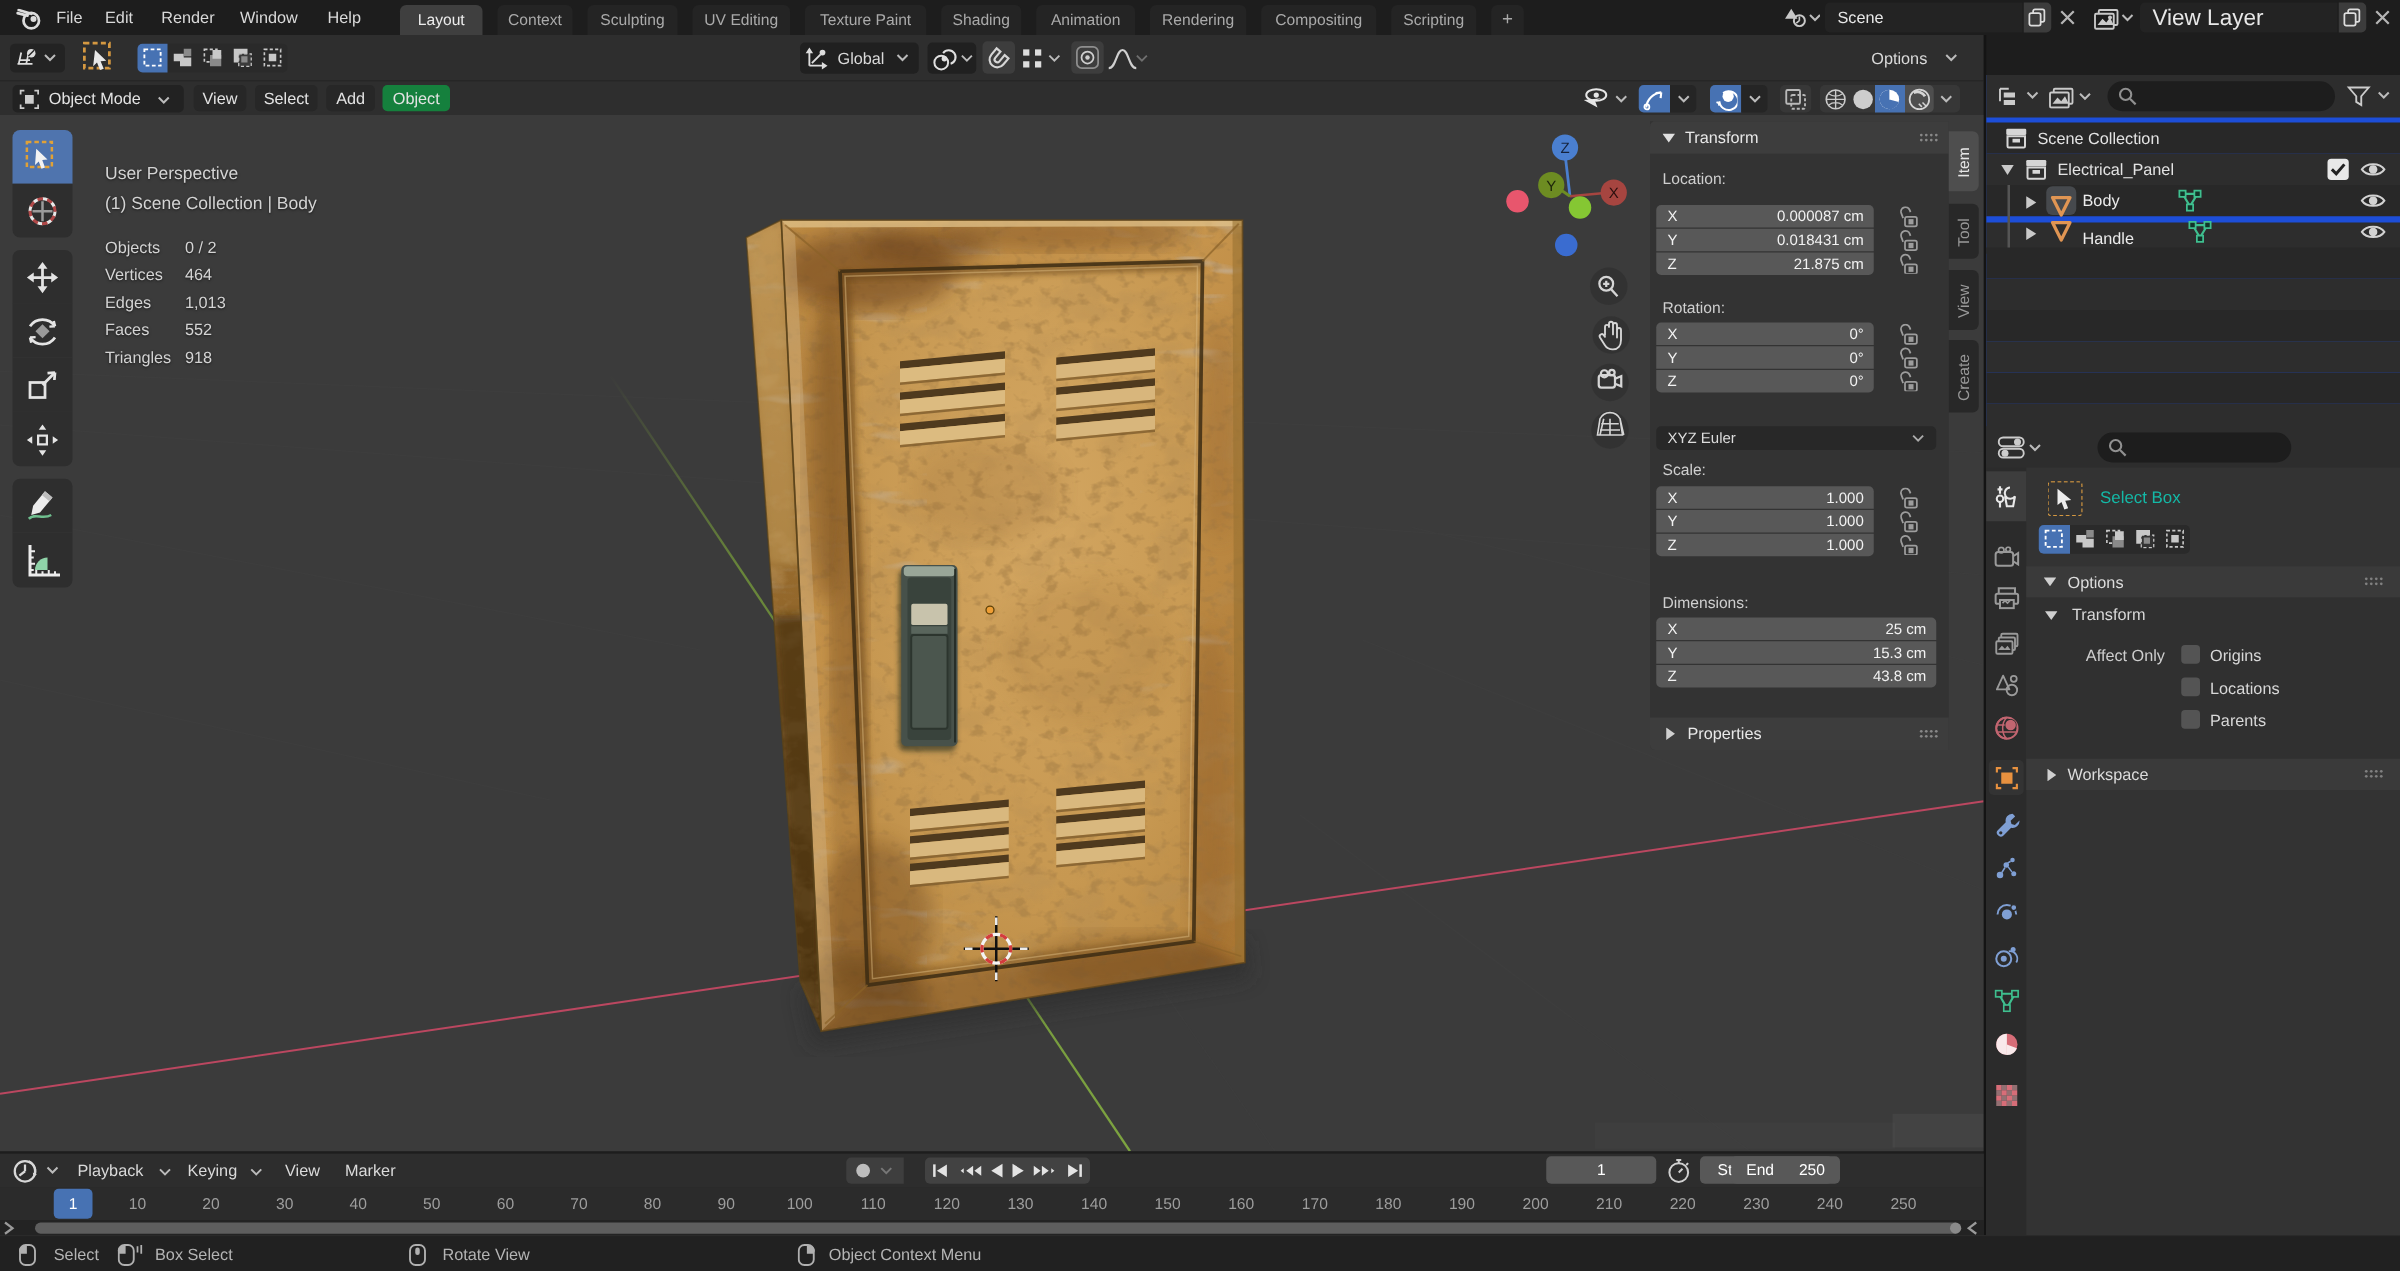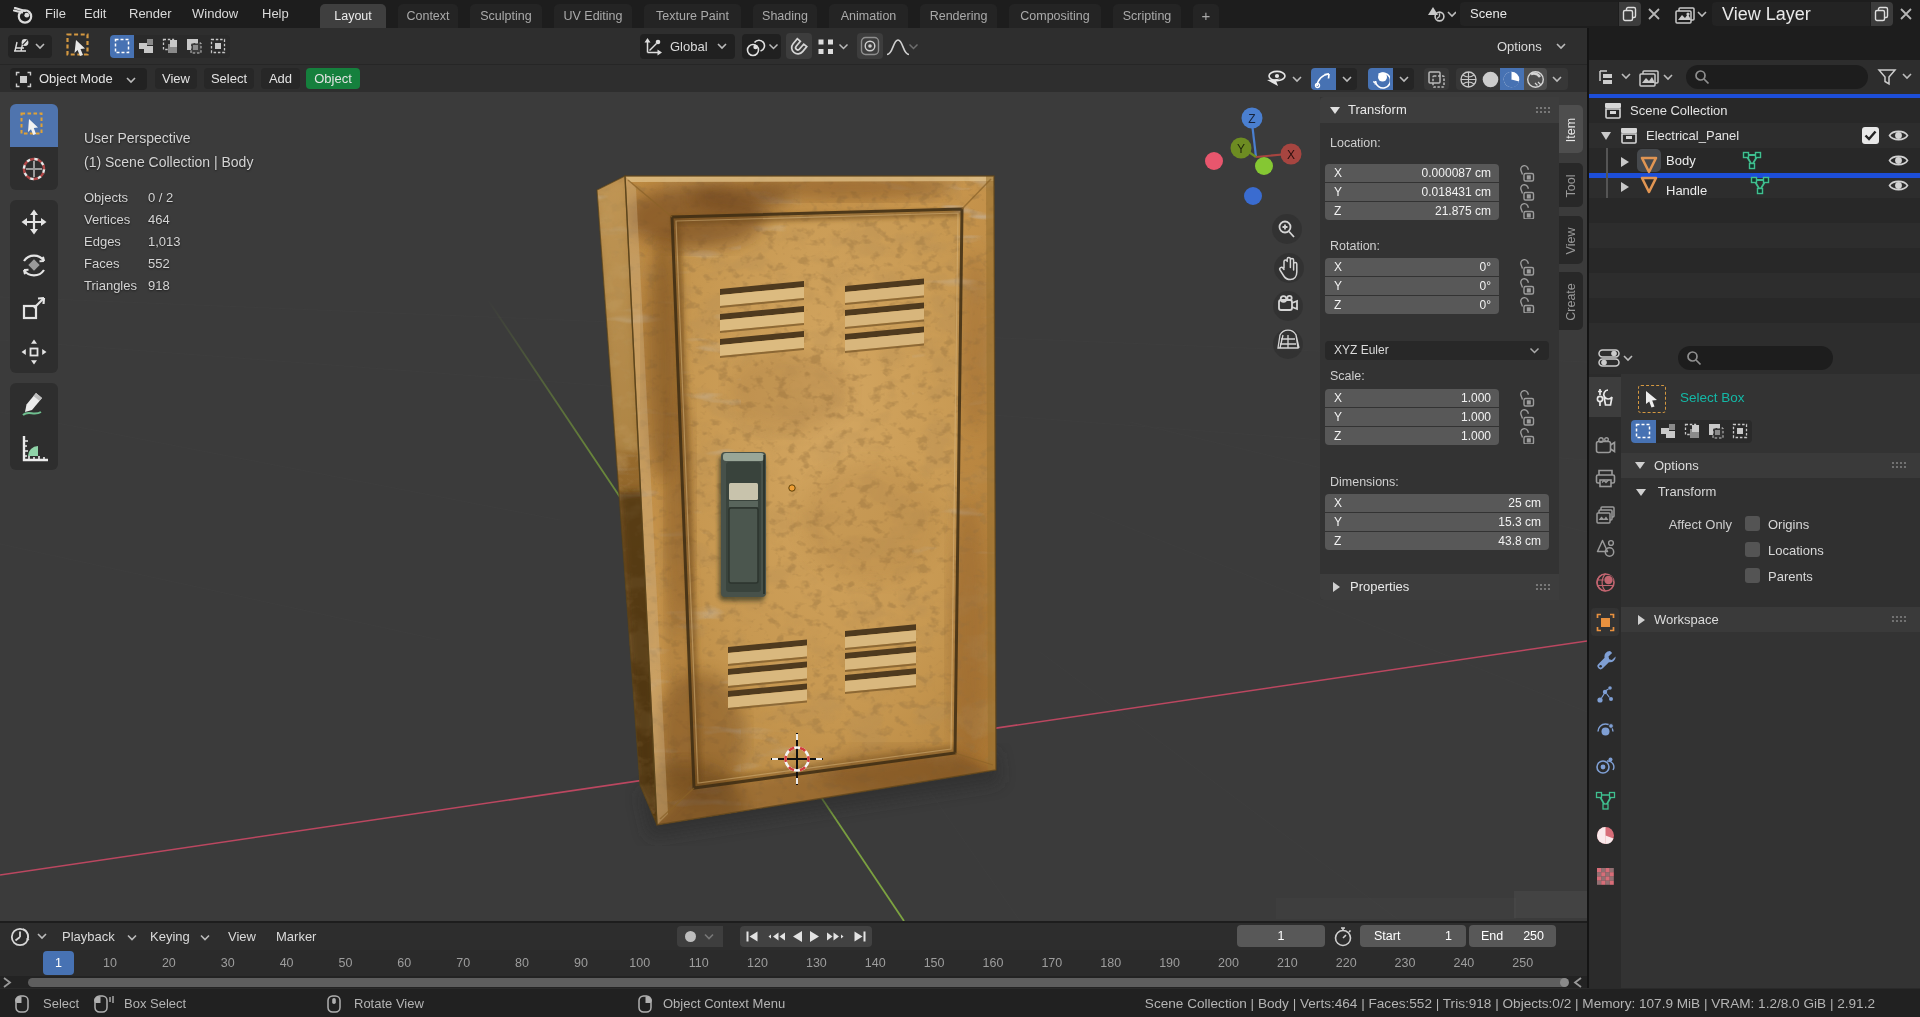--- a/index.html
+++ b/index.html
@@ -1086,21 +1086,21 @@
   </svg>
   <div class="abs" style="left:1237px;top:2px;width:88px;height:22px;background:#585858;border-radius:4px;color:#fff;font-size:12.5px;text-align:center;line-height:22px">1</div>
   <svg class="abs" style="left:1332px;top:3px" width="22" height="22" viewBox="0 0 22 22">
     <circle cx="11" cy="12" r="7.5" fill="none" stroke="#cfcfcf" stroke-width="1.6"></circle>
     <path d="M9 2 h4 M11 2 v3 M17 6 l1.5 -1.5 M11 12 l3 -3" stroke="#cfcfcf" stroke-width="1.6" fill="none"></path>
   </svg>
   <div class="abs" style="left:1360px;top:2px;width:106px;height:22px;background:#585858;border-radius:4px;font-size:12.5px;color:#fff">
     <span style="position:absolute;left:14px;top:0;line-height:22px">Start</span>
     <span style="position:absolute;right:14px;top:0;line-height:22px">1</span>
   </div>
-  <div class="abs" style="left:1469px;top:2px;width:87px;height:22px;background:#585858;border-radius:4px;font-size:12.5px;color:#fff">
+  <div class="abs" style="left:1385px;top:2px;width:87px;height:22px;background:#585858;border-radius:4px;font-size:12.5px;color:#fff">
     <span style="position:absolute;left:12px;top:0;line-height:22px">End</span>
     <span style="position:absolute;right:12px;top:0;line-height:22px">250</span>
   </div>
 
   <div class="abs" style="left:0;top:27px;width:1587px;height:26px;background:#2b2b2b"></div>
   <div class="abs t" style="left:110px;top:33px;font-size:12.5px;color:#9d9d9d;white-space:pre" id="ruler"><span style="position:absolute;left:-20.0197px;width:40px;text-align:center;top:0">10</span><span style="position:absolute;left:38.84730000000002px;width:40px;text-align:center;top:0">20</span><span style="position:absolute;left:97.71430000000001px;width:40px;text-align:center;top:0">30</span><span style="position:absolute;left:156.5813px;width:40px;text-align:center;top:0">40</span><span style="position:absolute;left:215.44830000000002px;width:40px;text-align:center;top:0">50</span><span style="position:absolute;left:274.31530000000004px;width:40px;text-align:center;top:0">60</span><span style="position:absolute;left:333.1823px;width:40px;text-align:center;top:0">70</span><span style="position:absolute;left:392.0493px;width:40px;text-align:center;top:0">80</span><span style="position:absolute;left:450.9163px;width:40px;text-align:center;top:0">90</span><span style="position:absolute;left:509.78330000000005px;width:40px;text-align:center;top:0">100</span><span style="position:absolute;left:568.6503px;width:40px;text-align:center;top:0">110</span><span style="position:absolute;left:627.5173px;width:40px;text-align:center;top:0">120</span><span style="position:absolute;left:686.3843px;width:40px;text-align:center;top:0">130</span><span style="position:absolute;left:745.2513px;width:40px;text-align:center;top:0">140</span><span style="position:absolute;left:804.1183000000001px;width:40px;text-align:center;top:0">150</span><span style="position:absolute;left:862.9853px;width:40px;text-align:center;top:0">160</span><span style="position:absolute;left:921.8523px;width:40px;text-align:center;top:0">170</span><span style="position:absolute;left:980.7193px;width:40px;text-align:center;top:0">180</span><span style="position:absolute;left:1039.5863px;width:40px;text-align:center;top:0">190</span><span style="position:absolute;left:1098.4533000000001px;width:40px;text-align:center;top:0">200</span><span style="position:absolute;left:1157.3203px;width:40px;text-align:center;top:0">210</span><span style="position:absolute;left:1216.1873px;width:40px;text-align:center;top:0">220</span><span style="position:absolute;left:1275.0543px;width:40px;text-align:center;top:0">230</span><span style="position:absolute;left:1333.9213px;width:40px;text-align:center;top:0">240</span><span style="position:absolute;left:1392.7883000000002px;width:40px;text-align:center;top:0">250</span></div>
   <div class="abs" style="left:43px;top:28px;width:31px;height:24px;background:#4772b3;border-radius:4px;color:#fff;font-size:12.5px;text-align:center;line-height:24px">1</div>
 
   <div class="abs" style="left:0;top:53px;width:1587px;height:12px;background:#232323"></div>
   <div class="abs" style="left:28px;top:55px;width:1540px;height:9px;background:#5e5e5e;border-radius:5px"></div>
@@ -1127,16 +1127,15 @@
   <svg class="abs" style="left:327px;top:6px" width="14" height="18" viewBox="0 0 14 18">
     <rect x="1" y="1" width="12" height="16" rx="4.5" fill="none" stroke="#b0b0b0" stroke-width="1.5"></rect>
     <rect x="5.2" y="3" width="3.6" height="6" rx="1.8" fill="#b0b0b0"></rect>
   </svg>
   <div class="stxt" style="left:354px">Rotate View</div>
   <svg class="abs" style="left:638px;top:6px" width="14" height="18" viewBox="0 0 14 18">
     <rect x="1" y="1" width="12" height="16" rx="4.5" fill="none" stroke="#b0b0b0" stroke-width="1.5"></rect>
     <path d="M12.5 8 a5 4 0 0 0 -5 -6.5 l0 6.5 Z" fill="#b0b0b0"></path>
   </svg>
   <div class="stxt" style="left:663px">Object Context Menu</div>
-  <div class="stxt" style="right:45px;font-size:13.6px">Scene Collection | Body | Verts:464 | Faces:552 | Tris:918 | Objects:0/2 | Memory: 107.9 MiB | VRAM: 1.2/8.0 GiB | 2.91.2</div>
 </div>
 
 </div>
 
 </body></html>

